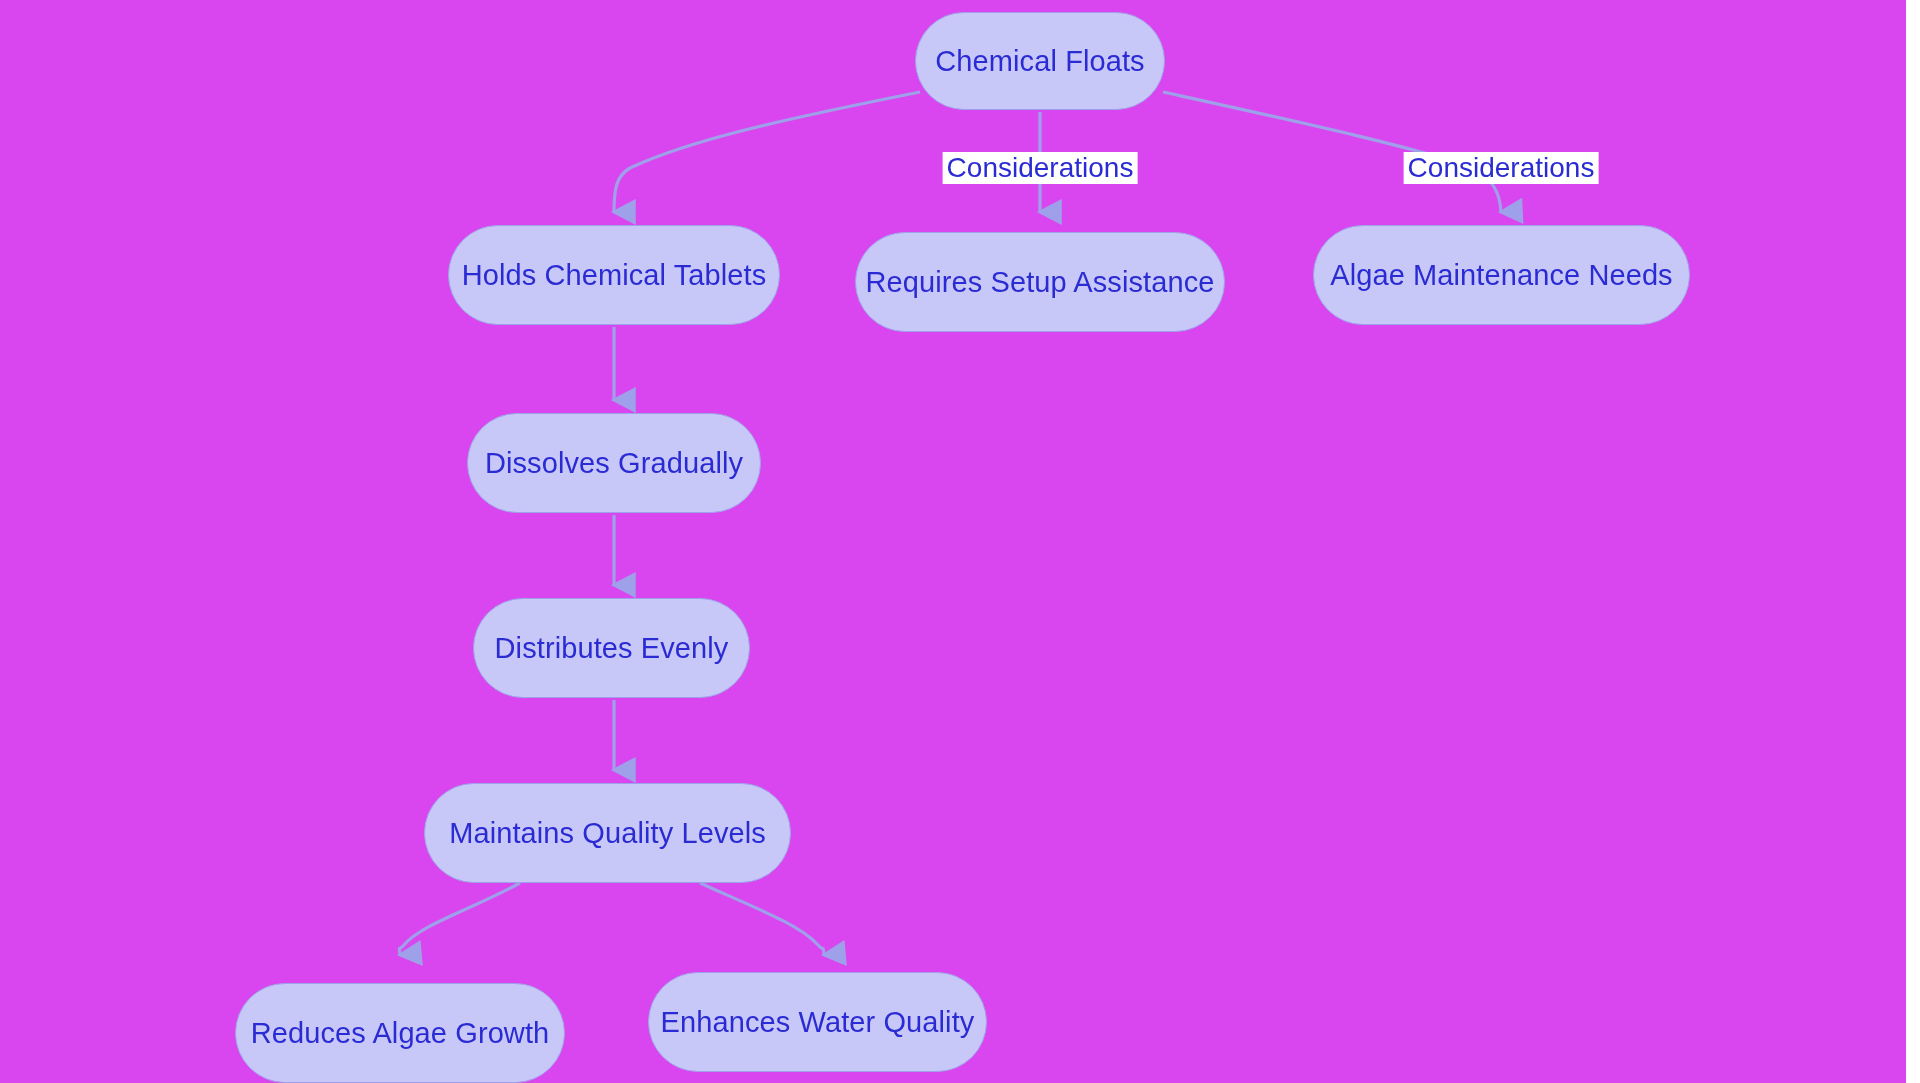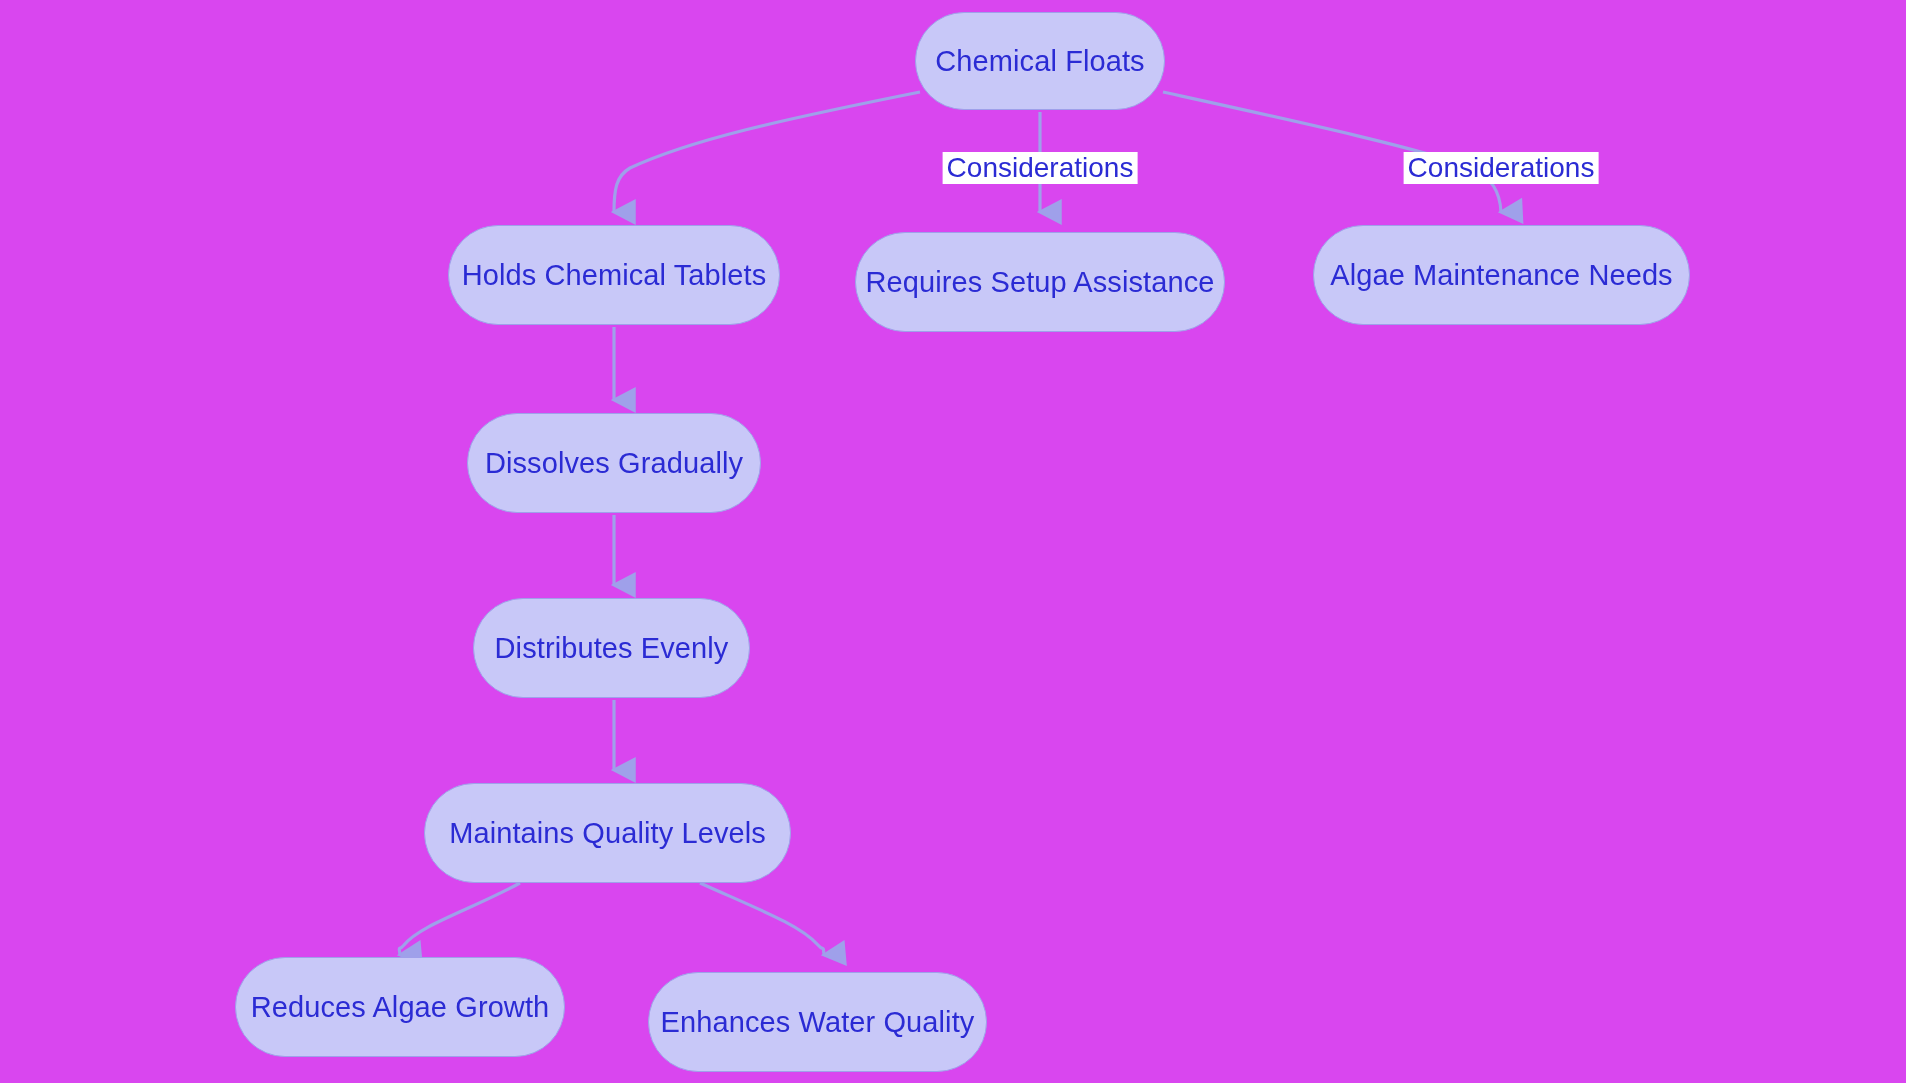--- a/index.html
+++ b/index.html
@@ -95,21 +95,21 @@
       </div>
       <div class="node" style="left: 467px; top: 413px; width: 294px; height: 100px; background: rgb(200, 200, 248); border-color: rgb(159, 160, 234); color: rgb(43, 43, 212);">
         <span class="node-label">Dissolves Gradually</span>
       </div>
       <div class="node" style="left: 473px; top: 598px; width: 277px; height: 100px; background: rgb(200, 200, 248); border-color: rgb(159, 160, 234); color: rgb(43, 43, 212);">
         <span class="node-label">Distributes Evenly</span>
       </div>
       <div class="node" style="left: 424px; top: 783px; width: 367px; height: 100px; background: rgb(200, 200, 248); border-color: rgb(159, 160, 234); color: rgb(43, 43, 212);">
         <span class="node-label">Maintains Quality Levels</span>
       </div>
-      <div class="node" style="left: 235px; top: 957px; width: 330px; height: 100px; background: rgb(200, 200, 248); border-color: rgb(159, 160, 234); color: rgb(43, 43, 212);">
+      <div class="node" style="left: 235px; top: 983px; width: 330px; height: 100px; background: rgb(200, 200, 248); border-color: rgb(159, 160, 234); color: rgb(43, 43, 212);">
         <span class="node-label">Reduces Algae Growth</span>
       </div>
       <div class="node" style="left: 648px; top: 972px; width: 339px; height: 100px; background: rgb(200, 200, 248); border-color: rgb(159, 160, 234); color: rgb(43, 43, 212);">
         <span class="node-label">Enhances Water Quality</span>
       </div>
     </div>
   <div id="edge-label-layer">
       <div class="edge-label" style="left: 1040px; top: 168px; transform: translate(-50%, -50%); color: rgb(43, 43, 212);">Considerations</div>
       <div class="edge-label" style="left: 1501px; top: 168px; transform: translate(-50%, -50%); color: rgb(43, 43, 212);">Considerations</div>
     </div>

